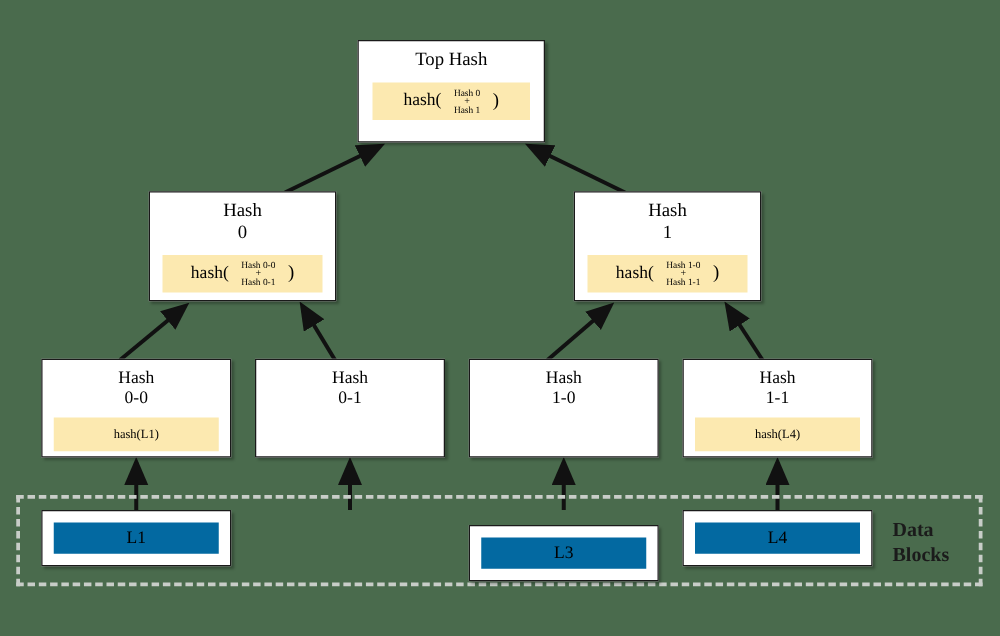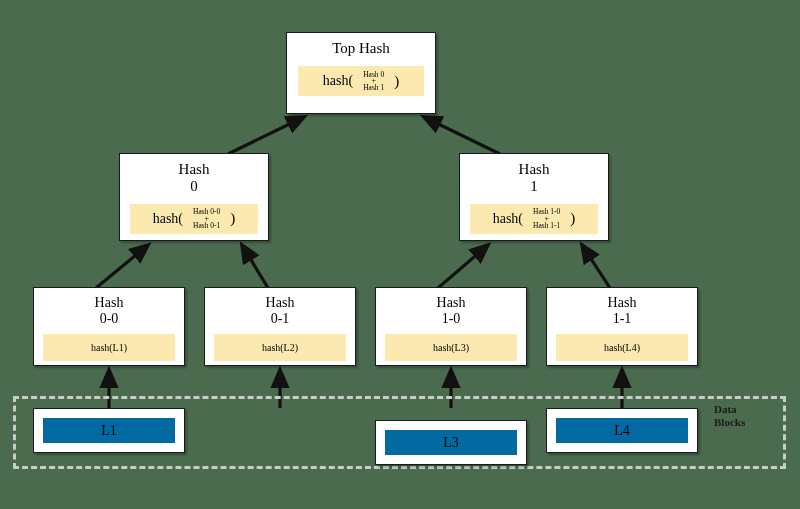--- a/index.html
+++ b/index.html
@@ -130,25 +130,25 @@
     top: 396px;
     width: 773px;
     height: 73px;
     border: 3px dashed #c8cdc8;
     box-sizing: border-box;
     z-index: 1;
   }
   #data-blocks-label {
     position: absolute;
     left: 714px;
-    top: 403px;
+    top: 415px;
     width: 62px;
     color: #1b1b1b;
     font-family: "Liberation Serif", serif;
-    font-size: 11px;
+    font-size: 16px;
     font-weight: bold;
     line-height: 1.22;
     text-align: left;
     white-space: pre-line;
     z-index: 2;
   }
 
   .datablock {
     position: absolute;
     top: 408px;
@@ -257,27 +257,25 @@
 
   <div class="node lvl3" id="hash-0-0">
     <div class="node-title">Hash
 0-0</div>
     <div class="node-body">hash(L1)</div>
   </div>
 
   <div class="node lvl3" id="hash-0-1">
     <div class="node-title">Hash
 0-1</div>
-    <div class="node-body">hash(L2)</div>
   </div>
 
   <div class="node lvl3" id="hash-1-0">
     <div class="node-title">Hash
 1-0</div>
-    <div class="node-body">hash(L3)</div>
   </div>
 
   <div class="node lvl3" id="hash-1-1">
     <div class="node-title">Hash
 1-1</div>
     <div class="node-body">hash(L4)</div>
   </div>
 
   <div id="data-blocks-frame"></div>
   <div id="data-blocks-label">Data

